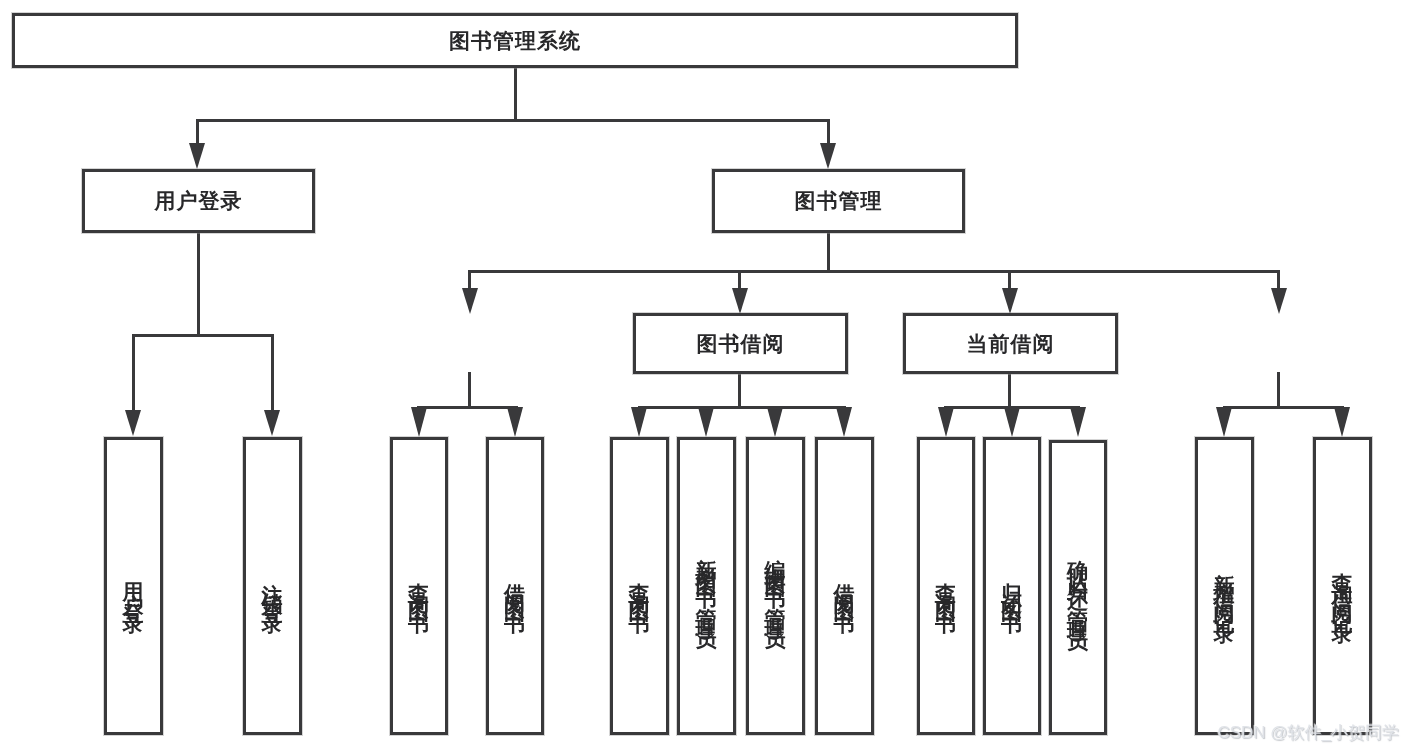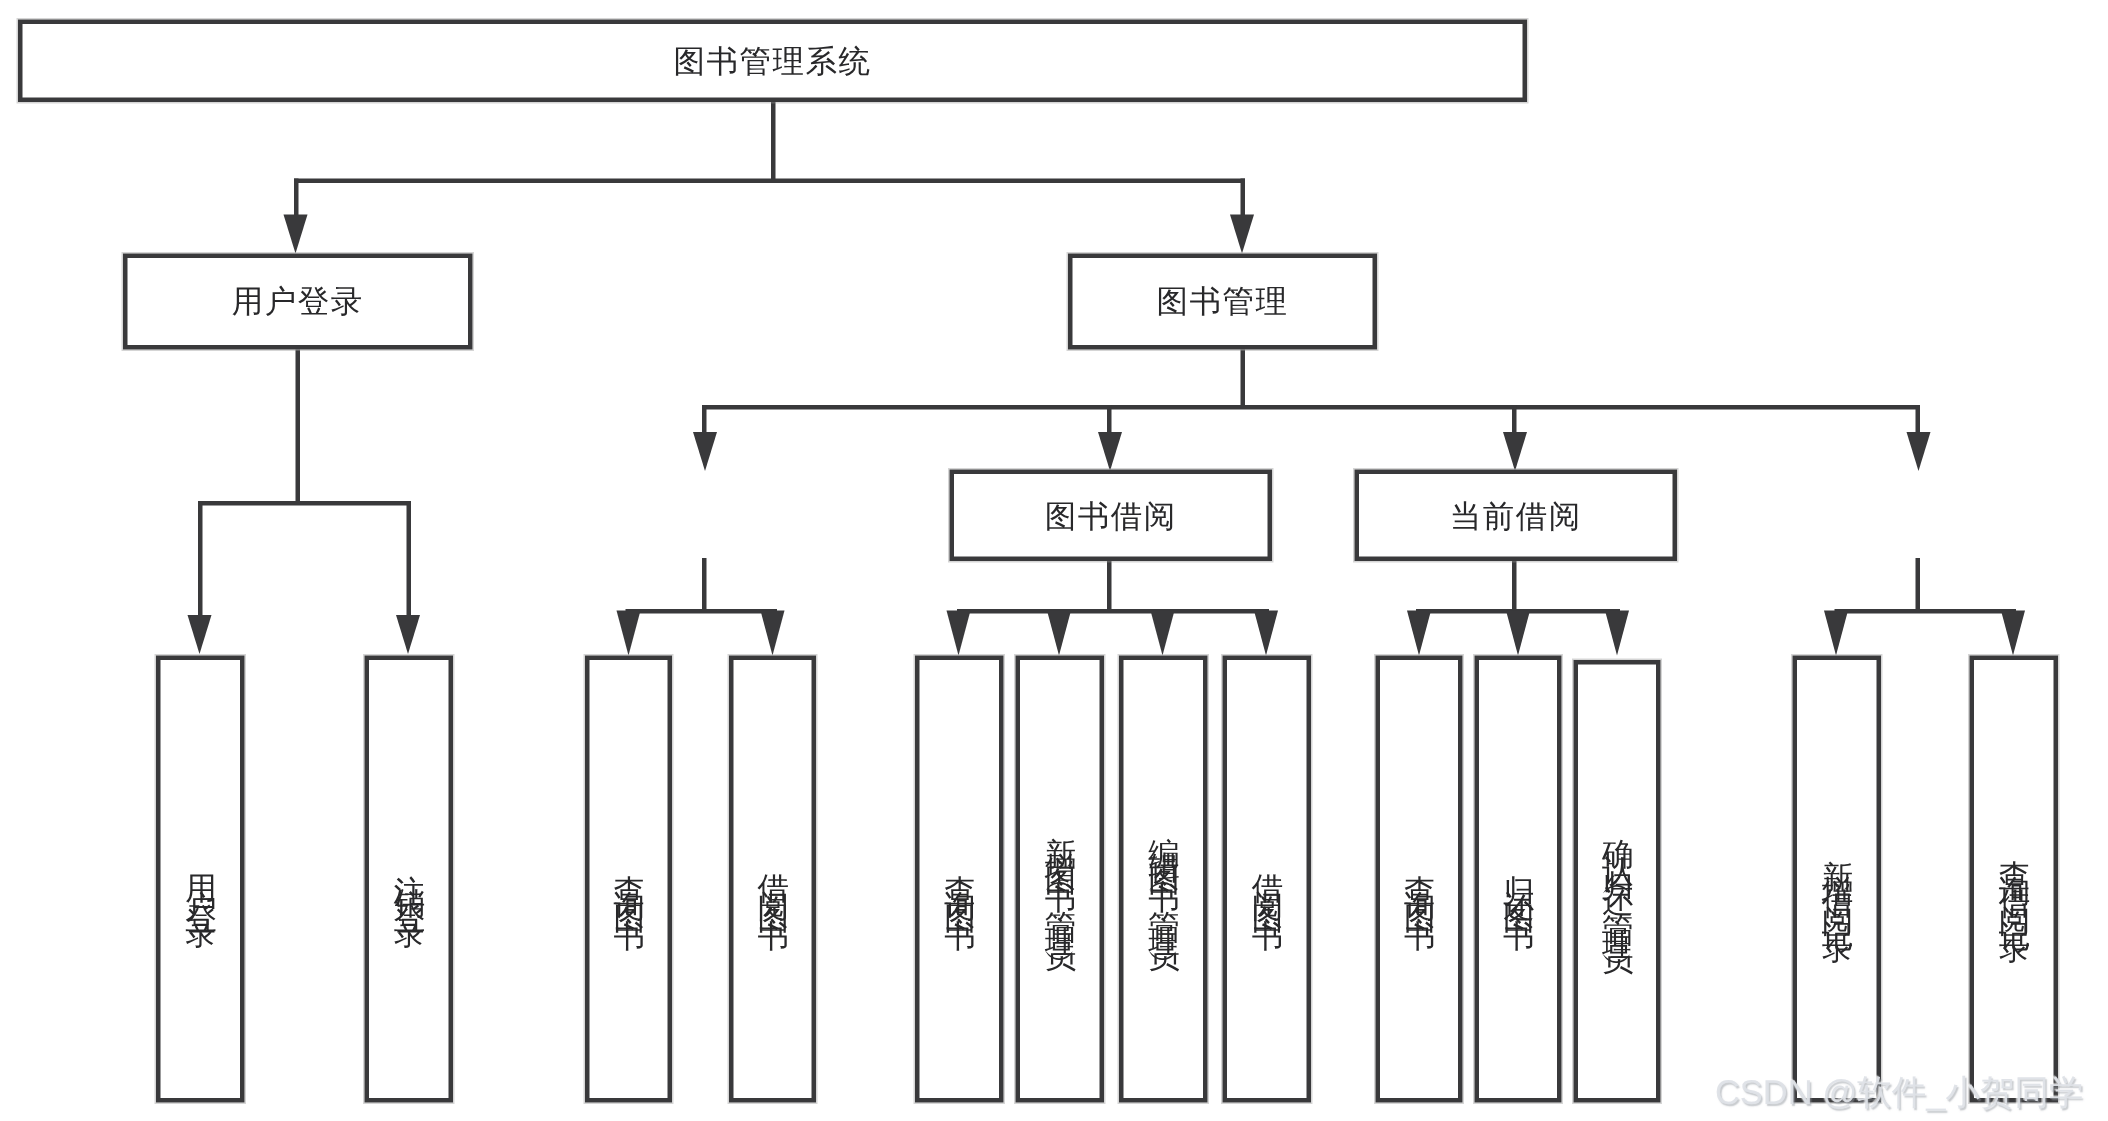--- a/index.html
+++ b/index.html
@@ -16,61 +16,62 @@
     background:#ffffff;
     border:3px solid #39393b;
     box-shadow:0 0 0 1px rgba(150,150,150,0.40);
     display:flex;
     align-items:center;
     justify-content:center;
     font-size:21px;
     letter-spacing:1px;
     color:#28282a;
     z-index:2;
+    font-weight:bold;
   }
   .leaf span {
     writing-mode:vertical-rl;
     text-orientation:mixed;
     letter-spacing:10px;
     line-height:1;
     white-space:nowrap;
   }
   .hl { position:absolute; height:3px; background:#39393b; z-index:1; }
   .vl { position:absolute; width:3px;  background:#39393b; z-index:1; }
   .ar {
     position:absolute; width:0; height:0; z-index:1;
     border-style:solid;
     border-color:#39393b transparent transparent transparent;
   }
   .ar.mid  { border-width:26px 8px 0 8px; }  
   .ar.leafa{ border-width:30px 8px 0 8px; }  
   .watermark {
     position:absolute;
-    right:16px; bottom:3px;
-    font-size:23px;
+    right:6px; bottom:3px;
+    font-size:17px;
     color:rgba(222,226,231,0.95);
     text-shadow:1px 1px 1px rgba(150,155,162,0.55), -1px -1px 1px rgba(255,255,255,0.8);
     z-index:5;
     white-space:nowrap;
   }
 </style>
 </head>
 <body>
 
 <div class="canvas">
 
   <div class="box" style="left:12px;top:13px;width:1006px;height:55px;">
     <span>图书管理系统</span>
   </div>
 
   <div class="box" style="left:82px;top:169px;width:233px;height:64px;">
     <span>用户登录</span>
   </div>
 
-  <div class="box" style="left:712px;top:169px;width:206px;height:64px;">
+  <div class="box" style="left:712px;top:169px;width:253px;height:64px;">
     <span>图书管理</span>
   </div>
 
 
   <div class="box" style="left:903px;top:313px;width:215px;height:61px;">
     <span>当前借阅</span>
   </div>
 
   <div class="box" style="left:633px;top:313px;width:215px;height:61px;">
     <span>图书借阅</span>

